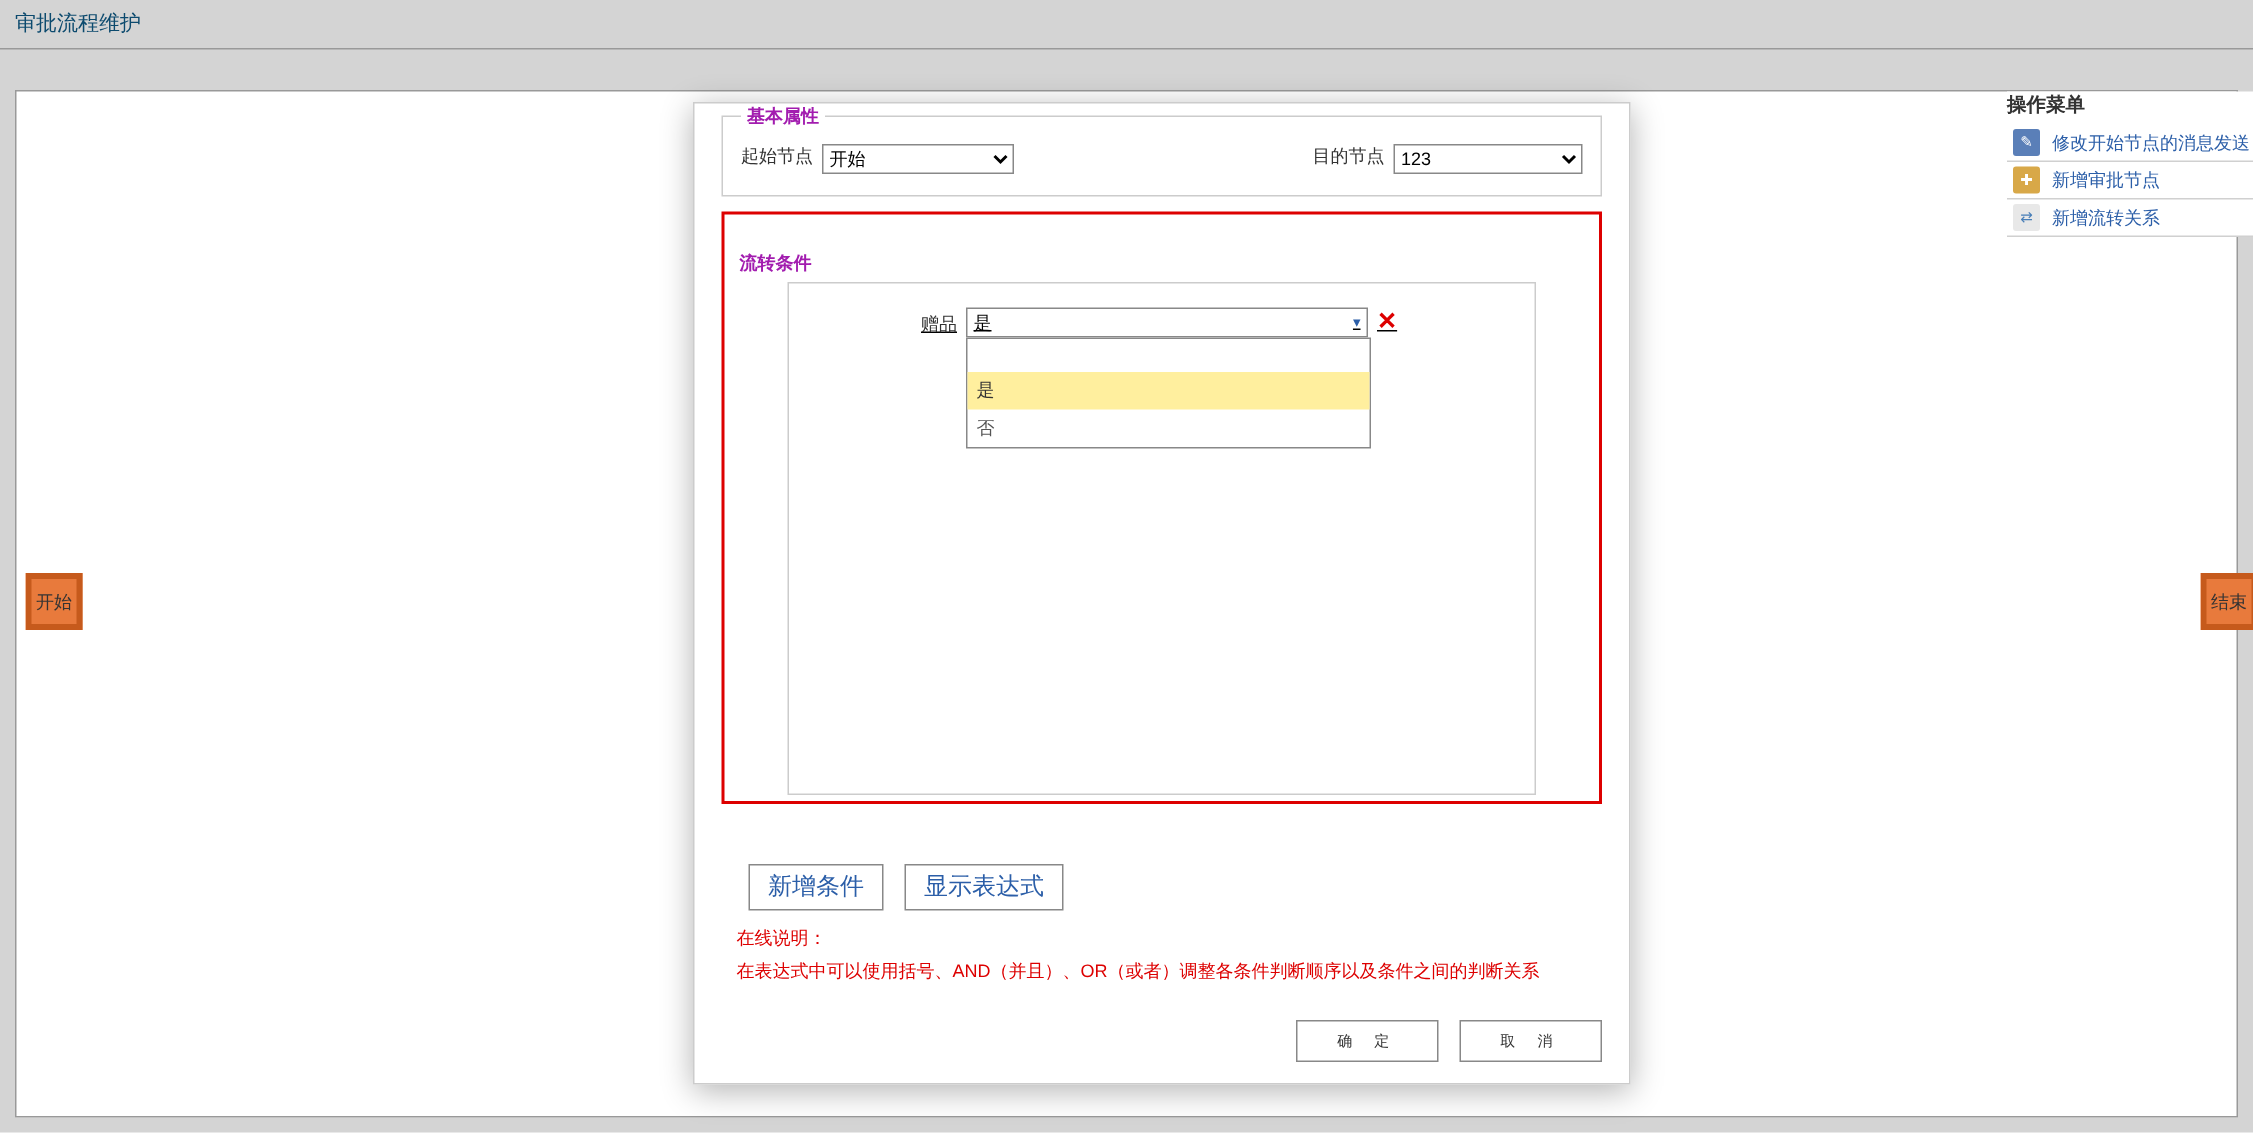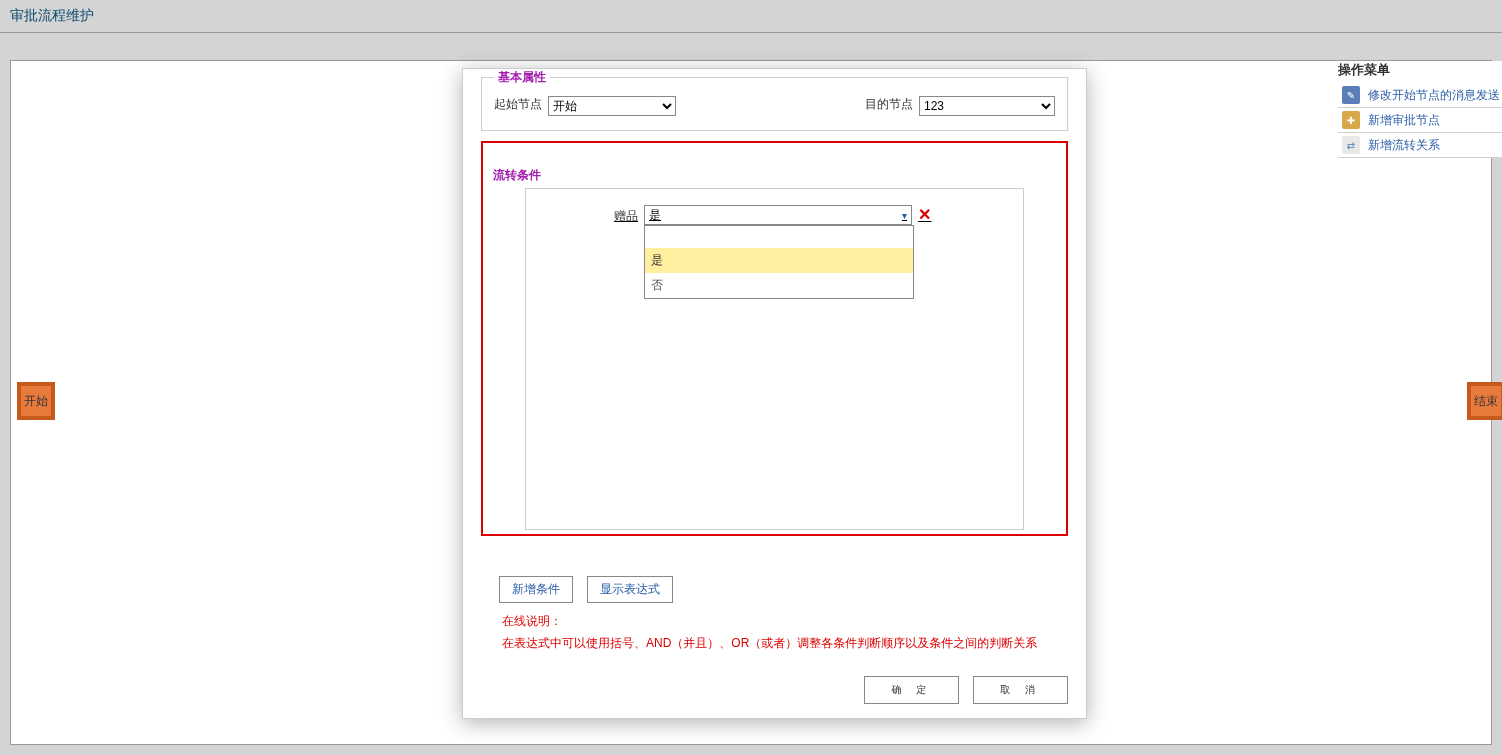--- a/index.html
+++ b/index.html
@@ -149,21 +149,21 @@
     select.select {
       border: 1px solid #888;
       height: 20px;
       font-size: 12px;
       background: #fff;
     }
     .select-start {
       width: 128px;
     }
     .select-dest {
-      width: 136px;
+      width: 126px;
     }
     .highlight-box {
       border: 2px solid #d00;
       padding: 0;
       position: relative;
     }
     .highlight-box .fieldset-legend {
       margin-left: 6px;
       padding: 0 4px;
       background: #fff;
@@ -248,29 +248,29 @@
     .cond-buttons {
       display: flex;
       gap: 14px;
       margin-top: 40px;
       margin-left: 18px;
     }
     .btn-small {
       border: 1px solid #888;
       background: #fff;
       color: #2b5ea8;
-      font-size: 12px;
+      font-size: 16px;
       padding: 4px 12px;
       cursor: pointer;
     }
     .help-text {
       color: #d00;
       font-size: 12px;
       margin-top: 8px;
-      margin-left: 21px;
+      margin-left: 10px;
       line-height: 1.8;
     }
     .help-text .help-title {
       display: block;
     }
     .modal-footer {
       padding: 10px 18px 14px 18px;
       display: flex;
       justify-content: flex-end;
       gap: 14px;

